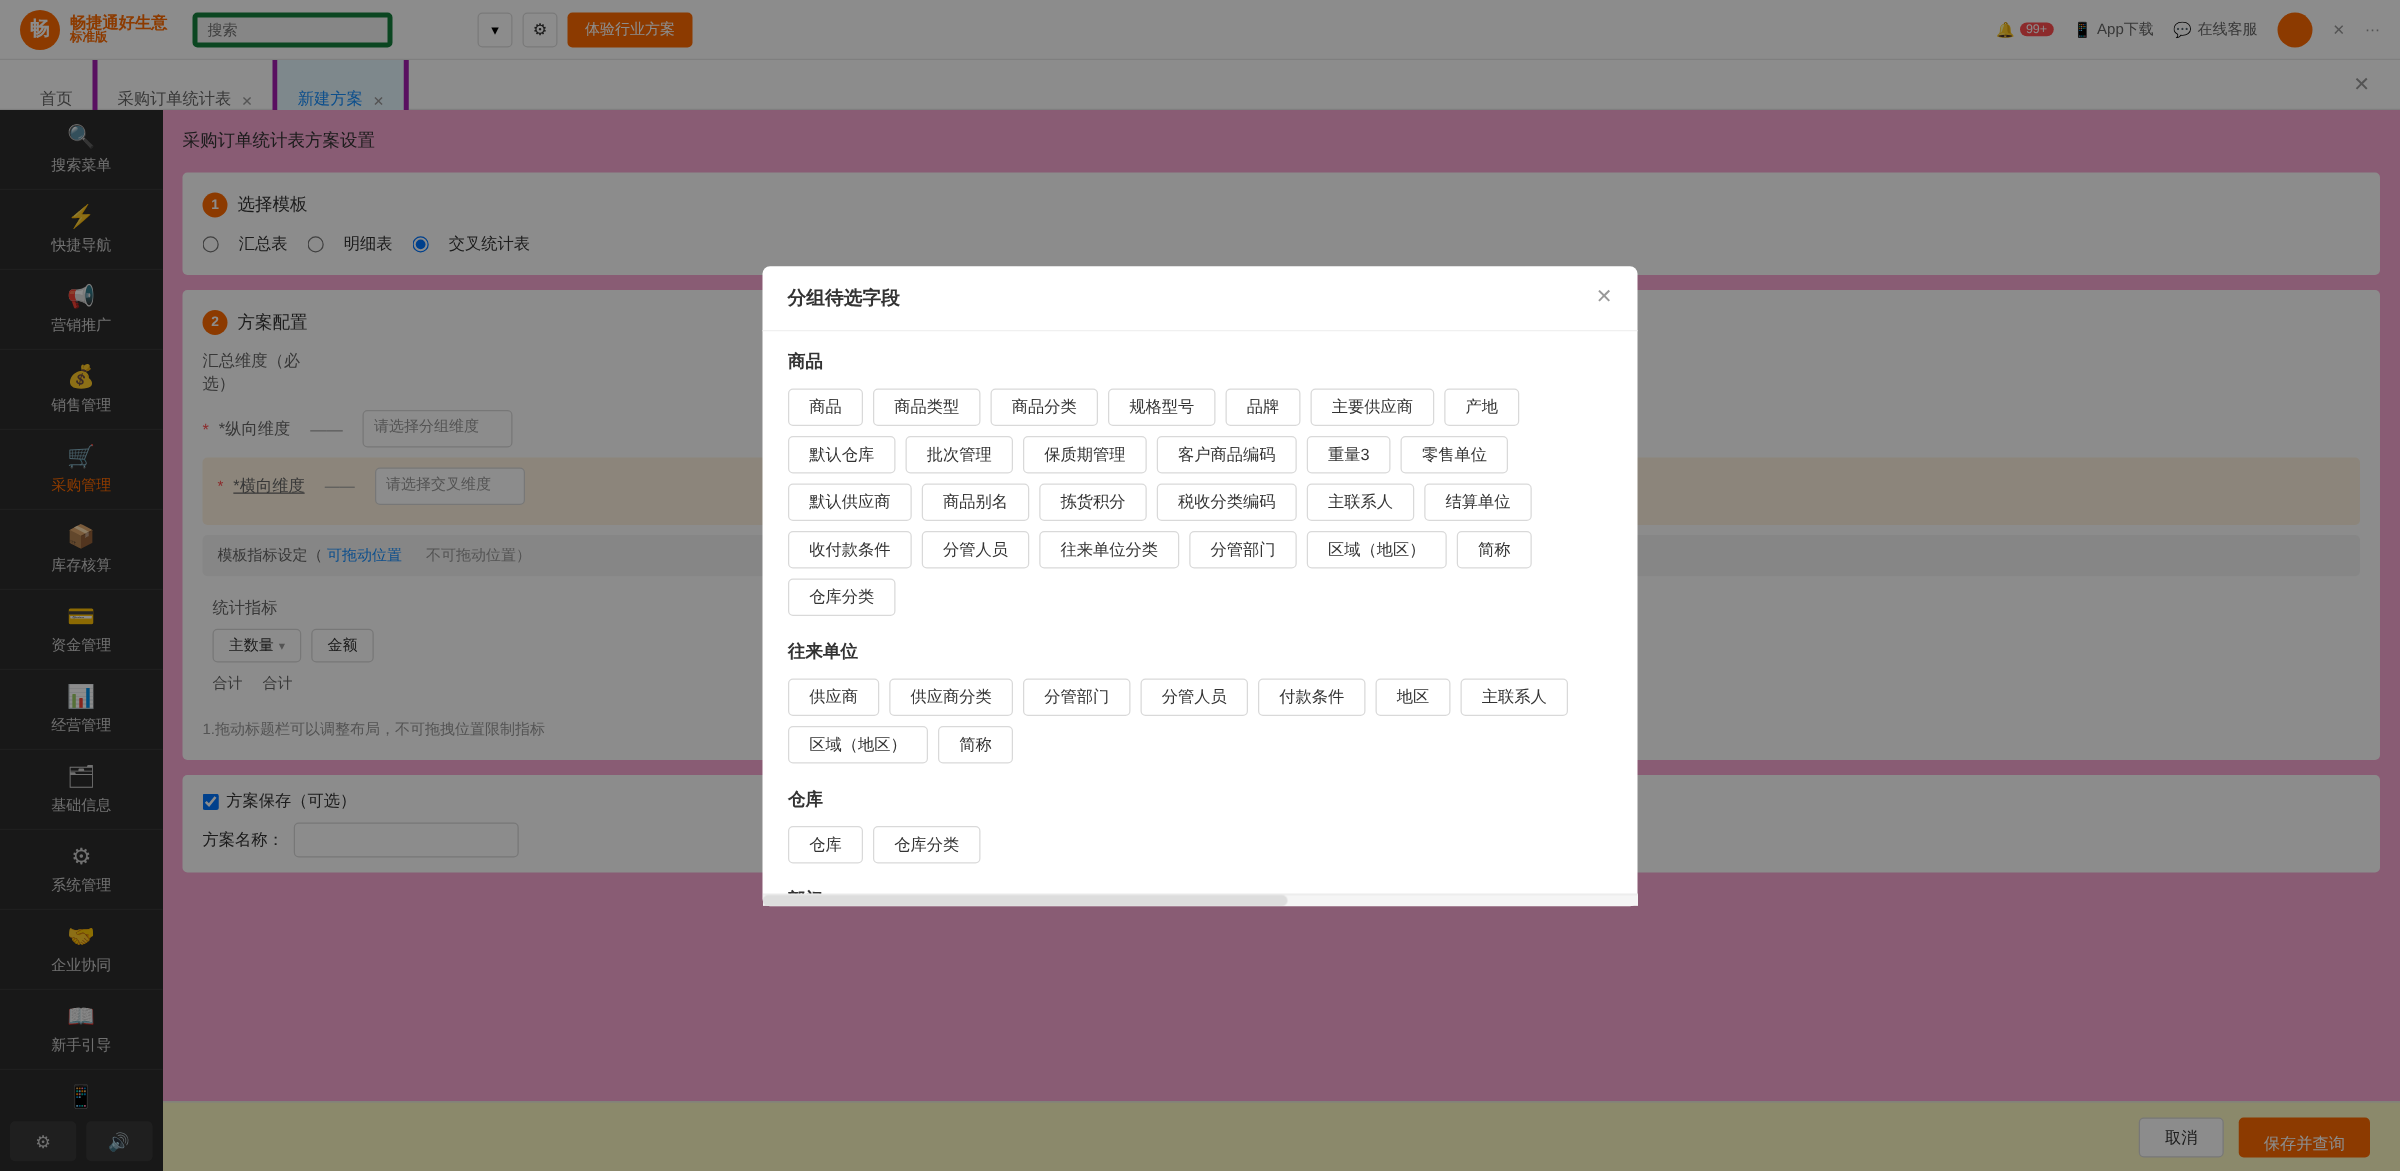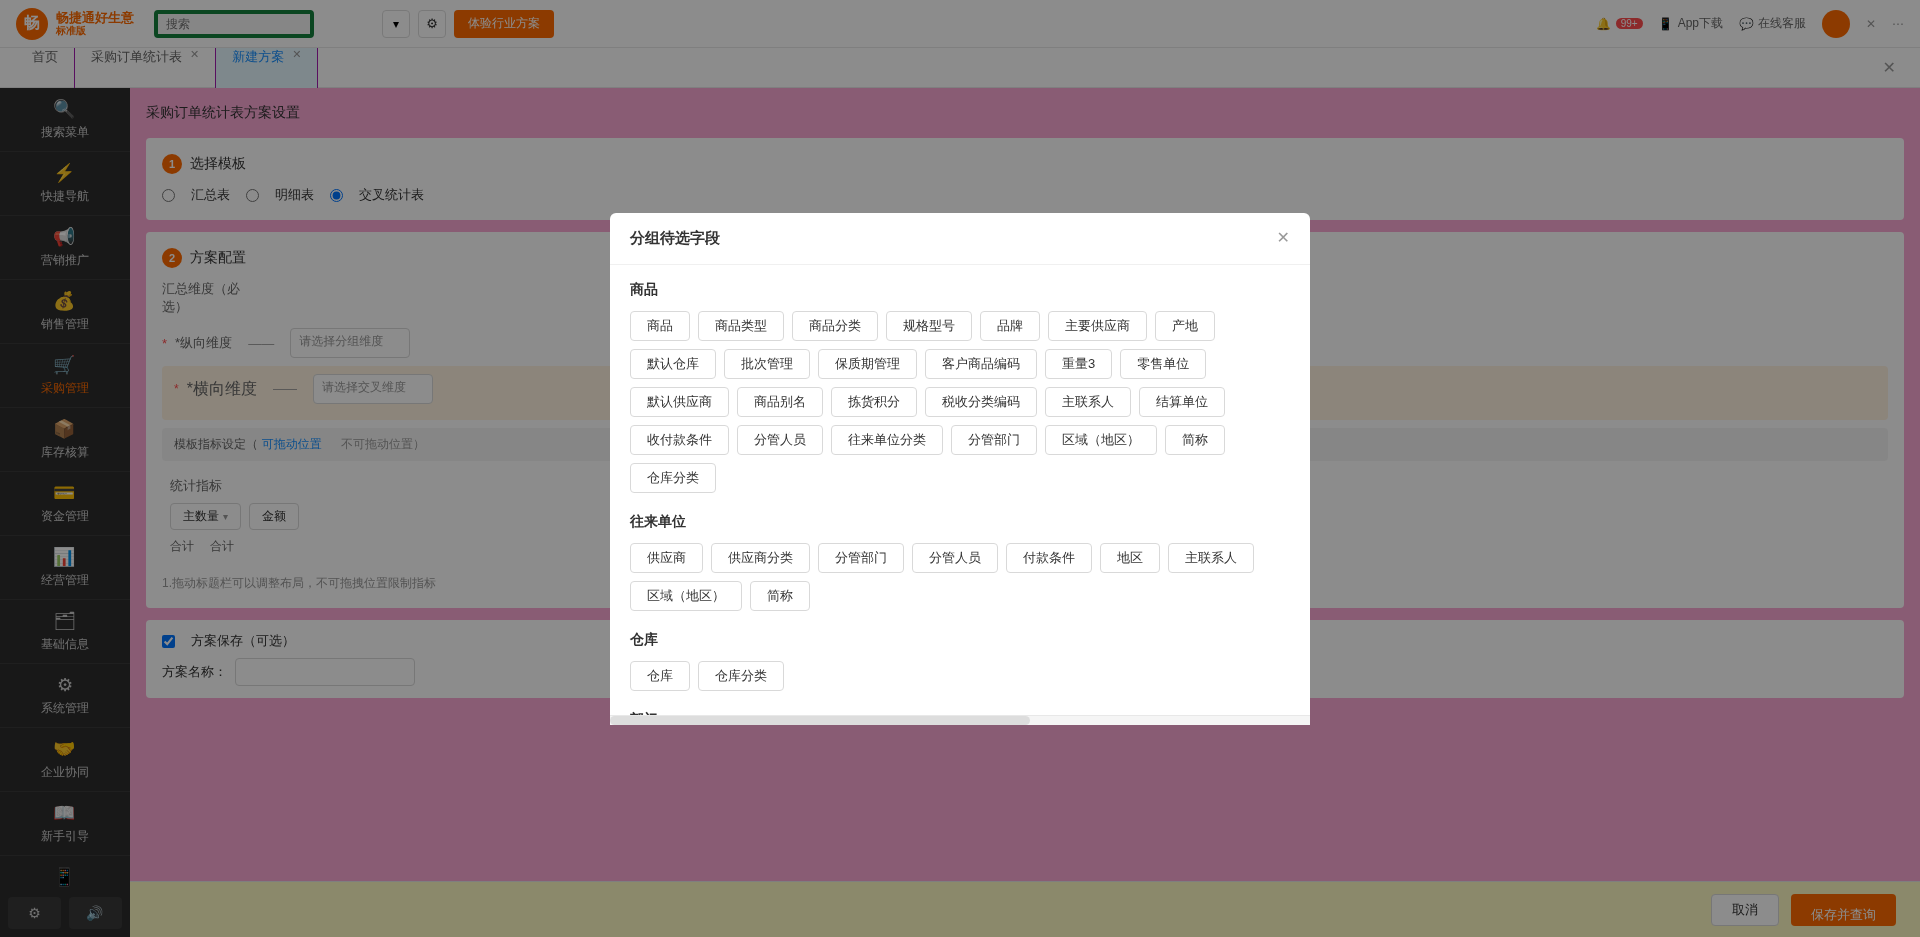--- a/index.html
+++ b/index.html
@@ -114,26 +114,26 @@
       align-items: center;
       padding: 0 16px;
       border-bottom: 1px solid #e8e8e8;
       position: fixed;
       top: 48px; left: 0; right: 0;
       z-index: 99;
       gap: 0;
     }
     .tab-item {
       height: 40px;
-      display: flex; align-items: flex-start;
+      display: flex; align-items: flex-end;
       padding: 0 16px;
       cursor: pointer;
       font-size: 13px;
       color: #666;
-      border-right: 1px solid #a21caf;
+      border-right: 4px solid #a21caf;
       position: relative;
     }
     .tab-item.active {
       color: #1890ff;
       background: #e6f7ff;
     }
     .tab-item .tab-close {
       margin-left: 8px;
       color: #999;
       font-size: 11px;
@@ -252,21 +252,21 @@
       border-radius: 4px;
       padding: 4px 12px;
       font-size: 12px;
       cursor: pointer;
       display: flex; align-items: center; gap: 4px;
     }
     .indicator-chip .chip-down { color: #999; font-size: 10px; }
 
     
     .save-section { background: #fff; border-radius: 4px; padding: 12px 16px; }
-    .save-checkbox { display: flex; align-items: center; gap: 16px; font-size: 13px; margin-bottom: 8px; }
+    .save-checkbox { display: flex; align-items: center; gap: 6px; font-size: 13px; margin-bottom: 8px; }
     .save-name-row { display: flex; align-items: center; gap: 8px; }
     .save-name-input { border: 1px solid #d9d9d9; border-radius: 4px; height: 28px; width: 180px; padding: 0 8px; font-size: 12px; }
 
     
     .hint-text { font-size: 12px; color: #999; margin-top: 8px; }
 
     
     .bottom-action {
       position: fixed;
       bottom: 0; left: 130px; right: 0;
@@ -547,21 +547,21 @@
       <span style="color:#666;font-size:13px;margin-right:8px;">*纵向维度</span>
       <span style="color:#999;margin-right:8px;">——</span>
       <div class="dim-select">
         <span>请选择分组维度</span>
       </div>
     </div>
 
     <div style="background:#fff3e0;border-radius:4px;padding:8px 12px;margin-bottom:8px;font-size:12px;color:#999;">
       <div class="dimension-row">
         <span class="config-required">*</span>
-        <span style="color:#666;font-size:16px;margin-right:8px;">*横向维度</span>
+        <span style="color:#666;font-size:13px;margin-right:8px;text-decoration:underline;">*横向维度</span>
         <span style="color:#999;margin-right:8px;">——</span>
         <div class="dim-select">
           <span>请选择交叉维度</span>
         </div>
       </div>
     </div>
 
     <div style="background:#f5f5f5;border-radius:4px;padding:8px 12px;margin-bottom:8px;">
       <span style="font-size:12px;color:#666;">模板指标设定（</span>
       <span style="color:#1890ff;font-size:12px;cursor:pointer;">可拖动位置</span>

